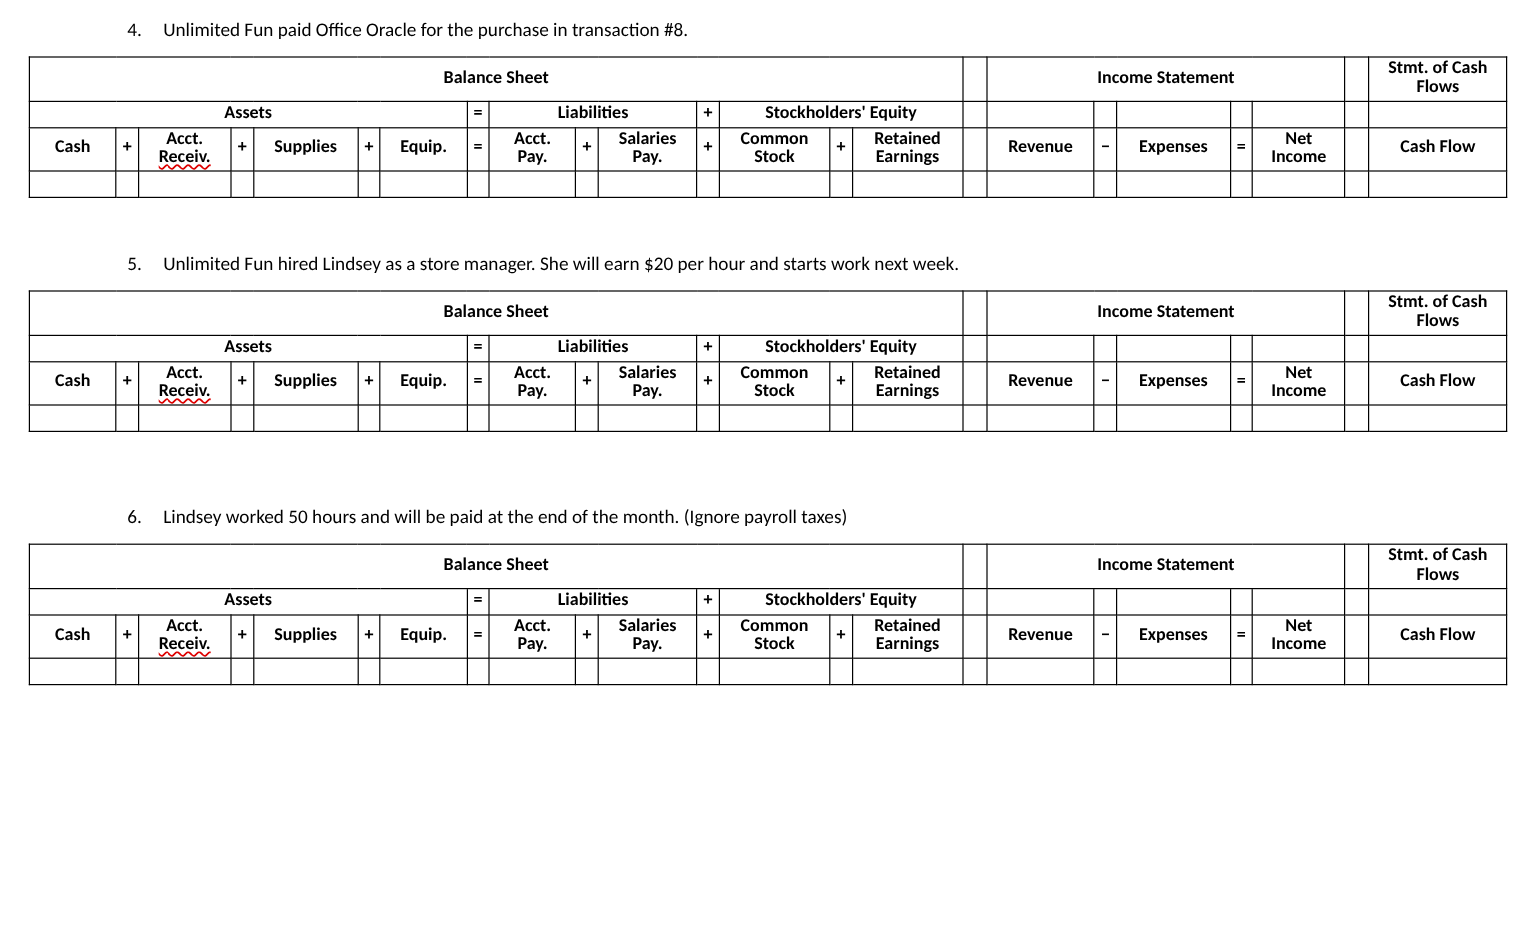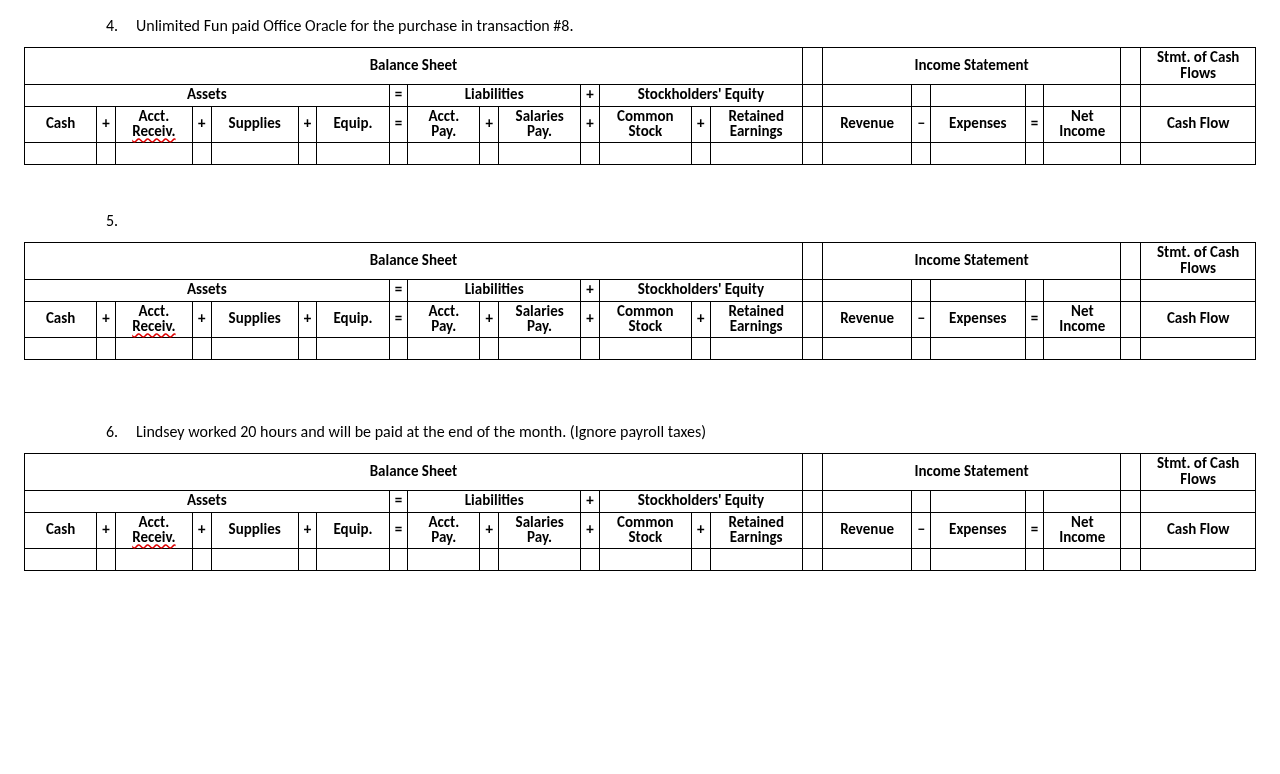--- a/index.html
+++ b/index.html
@@ -169,20 +169,21 @@
             <td class="blank">&nbsp;</td>
           </tr>
         </tbody>
       </table>
     </div>
 
   <div class="spacer"></div>
 
   <div class="q">
     <span class="qnum">5.</span>
+    <span class="qtext">Unlimited Fun hired Lindsey as a store manager.  She will earn $20 per hour and starts work next week.</span>
   </div>
   <div id="t5">
       <table class="grid">
         <colgroup>
           <col style="width:58px">
           <col style="width:15px">
           <col style="width:62px">
           <col style="width:15px">
           <col style="width:70px">
           <col style="width:15px">
@@ -278,21 +279,21 @@
             <td class="blank">&nbsp;</td>
           </tr>
         </tbody>
       </table>
     </div>
 
   <div class="spacer2"></div>
 
   <div class="q">
     <span class="qnum">6.</span>
-    <span class="qtext">Lindsey worked 20 hours and will be paid at the end of the month. (Ignore payroll taxes)</span>
+    <span class="qtext">Lindsey worked 50 hours and will be paid at the end of the month. (Ignore payroll taxes)</span>
   </div>
   <div id="t6">
       <table class="grid">
         <colgroup>
           <col style="width:58px">
           <col style="width:15px">
           <col style="width:62px">
           <col style="width:15px">
           <col style="width:70px">
           <col style="width:15px">

